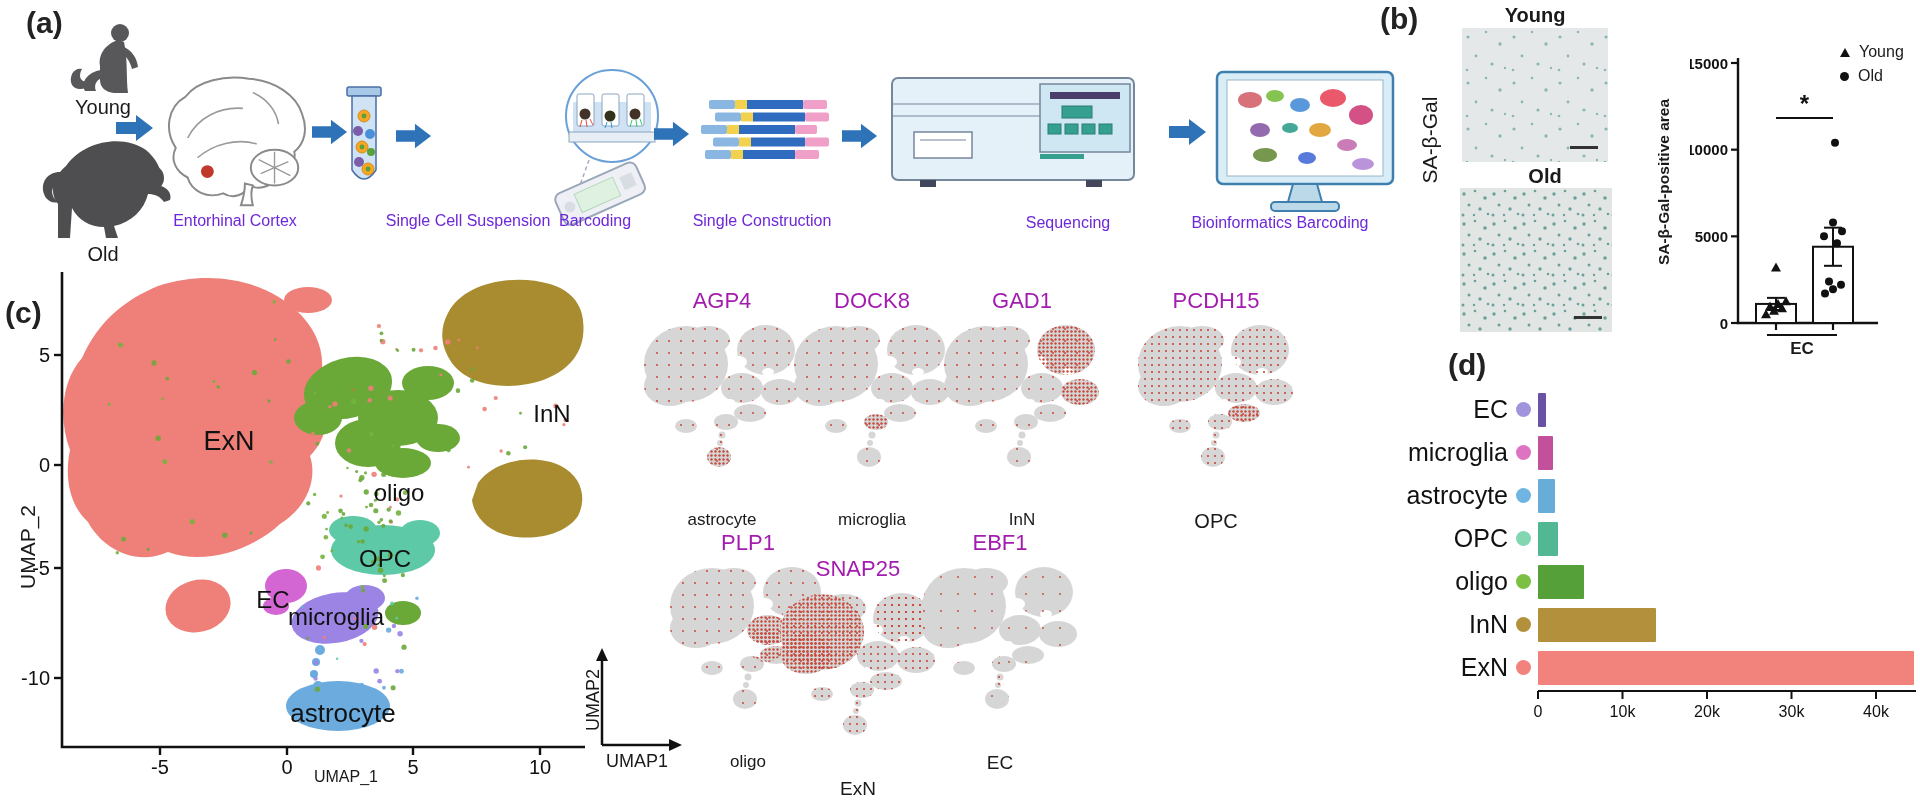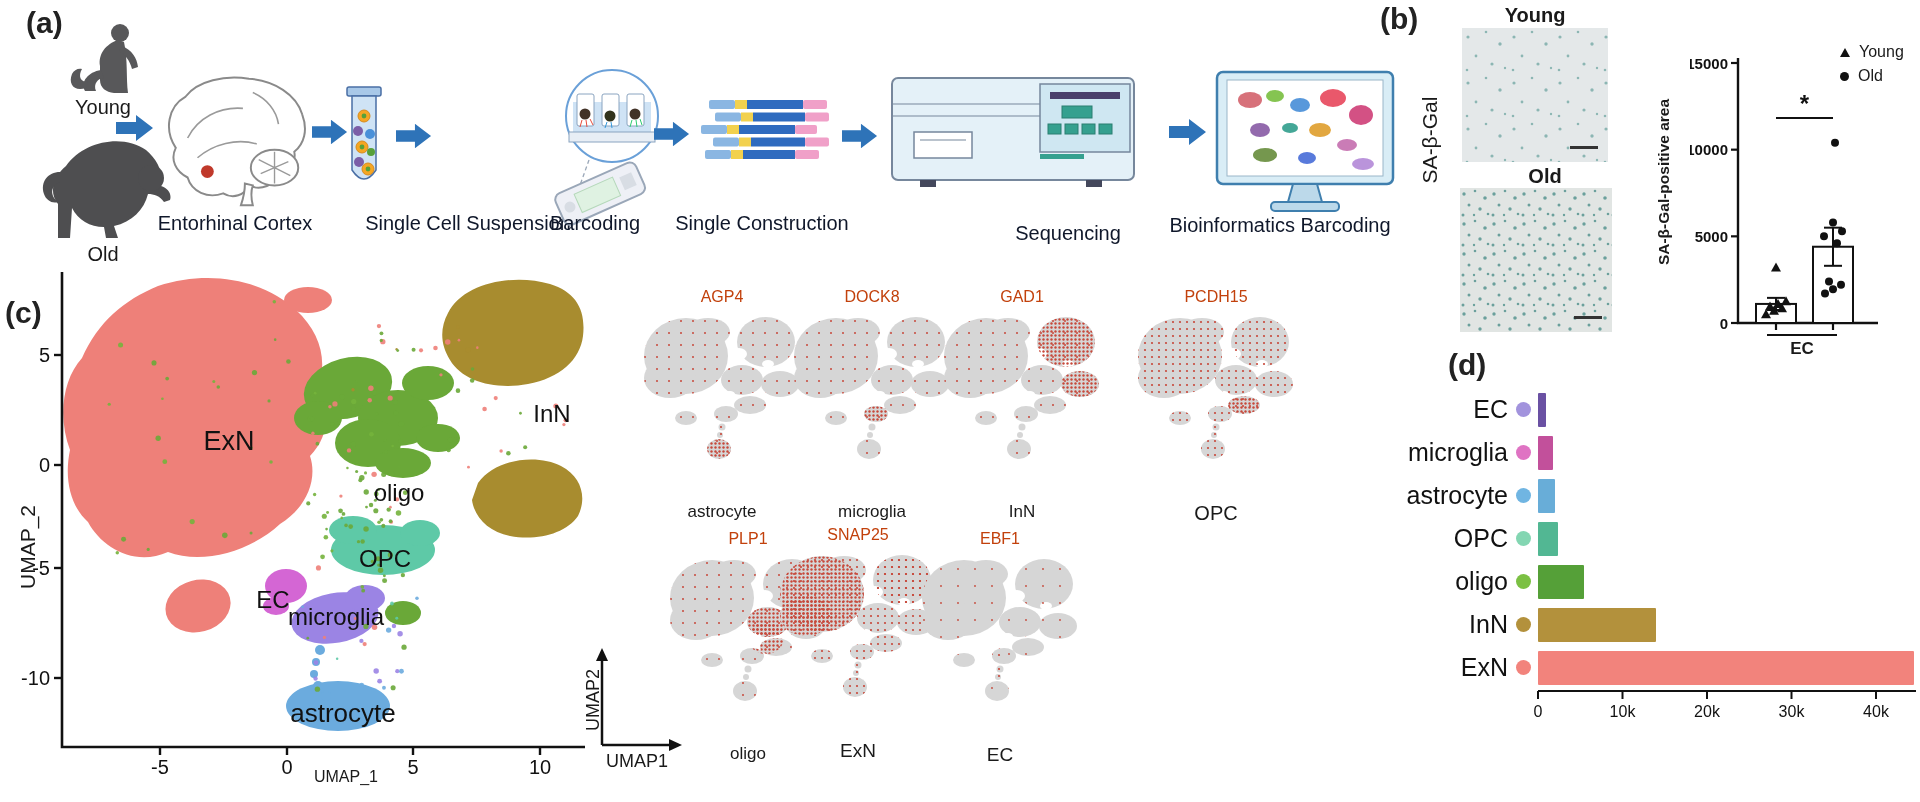--- a/index.html
+++ b/index.html
@@ -1,26 +1,26 @@
 <!DOCTYPE html>
 <html><head>
 <meta charset="utf-8">
 <style>
   html,body{margin:0;padding:0;background:#fff}
   body{width:1920px;height:802px;position:relative;font-family:"Liberation Sans",sans-serif;color:#1a1a1a;overflow:hidden}
   .abs{position:absolute}
   .tag{font-weight:bold;font-size:30px;color:#222}
   .ctr{transform:translate(-50%,0);white-space:nowrap}
-  .step-label{font-size:20px;color:#0f172a;white-space:nowrap;transform:translate(-50%,0)}
+  .step-label{font-size:16px;color:#6d28d9;white-space:nowrap;transform:translate(-50%,0)}
   .rot{transform:translate(-50%,-50%) rotate(-90deg);white-space:nowrap}
   .btitle{font-weight:bold;font-size:20px}
   svg text{font-family:"Liberation Sans",sans-serif}
   .cl-label{font-size:24px;color:#111;transform:translate(-50%,-50%);white-space:nowrap}
   .fp{position:absolute;width:160px;text-align:center}
-  .fp-title{font-size:16px;color:#c2410c}
+  .fp-title{font-size:22px;color:#a21caf}
   .fp-label{font-size:17px;color:#1a1a1a;margin-top:10px}
   .legend-row{display:flex;align-items:center;gap:9px;height:24px}
   .tri{width:0;height:0;border-left:5px solid transparent;border-right:5px solid transparent;border-bottom:9px solid #111}
   .dotm{width:9px;height:9px;background:#111;border-radius:50%}
   .legend-txt{font-size:16px}
   .ec-bracket{border-top:2.5px solid #111;width:70px;text-align:center;font-weight:bold;font-size:17px;padding-top:3px}
   .d-row{display:flex;align-items:center;height:43px}
   .d-label{width:108px;text-align:right;font-size:25px;color:#111}
   .d-dot{width:15px;height:15px;border-radius:50%;margin-left:8px;flex:0 0 auto}
   .d-bar{height:34px;margin-left:7px;border-radius:1px}
@@ -248,21 +248,21 @@
   <rect x="160" y="32" width="70" height="7" fill="#4a3f6b"></rect>
   <rect x="172" y="46" width="30" height="12" fill="#35a08f" stroke="#2a7f70"></rect>
   <rect x="158" y="64" width="13" height="10" fill="#35a08f" stroke="#2a7f70"></rect>
     <rect x="175" y="64" width="13" height="10" fill="#35a08f" stroke="#2a7f70"></rect>
   <rect x="192" y="64" width="13" height="10" fill="#35a08f" stroke="#2a7f70"></rect>
     <rect x="209" y="64" width="13" height="10" fill="#35a08f" stroke="#2a7f70"></rect>
   <rect x="150" y="94" width="44" height="5" fill="#35a08f"></rect>
   <rect x="30" y="120" width="16" height="7" fill="#44485c"></rect>
     <rect x="196" y="120" width="16" height="7" fill="#44485c"></rect>
 </svg>
-<div class="abs step-label" style="left:1068px;top:222px">Sequencing</div>
+<div class="abs step-label" style="left:1068px;top:214px">Sequencing</div>
 
 <svg class="abs" style="left:1168px;top:118px" width="40" height="28" viewBox="0 0 38 28">
     <path d="M0 8 H20 V1 L37 14 L20 27 V20 H0 Z" fill="#2e73b8"></path>
   </svg>
 
 <svg class="abs" style="left:1215px;top:70px" width="180" height="145" viewBox="0 0 180 145">
   <rect x="2" y="2" width="176" height="112" rx="6" fill="#d9edf6" stroke="#3f7fae" stroke-width="2.5"></rect>
   <rect x="12" y="10" width="156" height="96" fill="#fff" stroke="#9ab6c8"></rect>
   <g opacity="0.92">
     <ellipse cx="35" cy="30" rx="12" ry="8" fill="#d4656f"></ellipse>
@@ -653,21 +653,21 @@
 </div>
 
 <div class="fp" style="left:668px;top:530px">
   <div class="fp-title">PLP1</div>
   <svg width="160" height="182" viewBox="0 0 160 182">
       <use href="#sil"></use>
       <use href="#hl4"></use>
     </svg>
   <div class="fp-label">oligo</div>
 </div>
-<div class="fp" style="left:778px;top:526px">
+<div class="fp" style="left:778px;top:556px">
   <div class="fp-title">SNAP25</div>
   <svg width="160" height="182" viewBox="0 0 160 182">
       <use href="#sil"></use>
       <use href="#hl5"></use>
     </svg>
   <div class="fp-label" style="font-size:19px">ExN</div>
 </div>
 <div class="fp" style="left:920px;top:530px">
   <div class="fp-title">EBF1</div>
   <svg width="160" height="182" viewBox="0 0 160 182">

